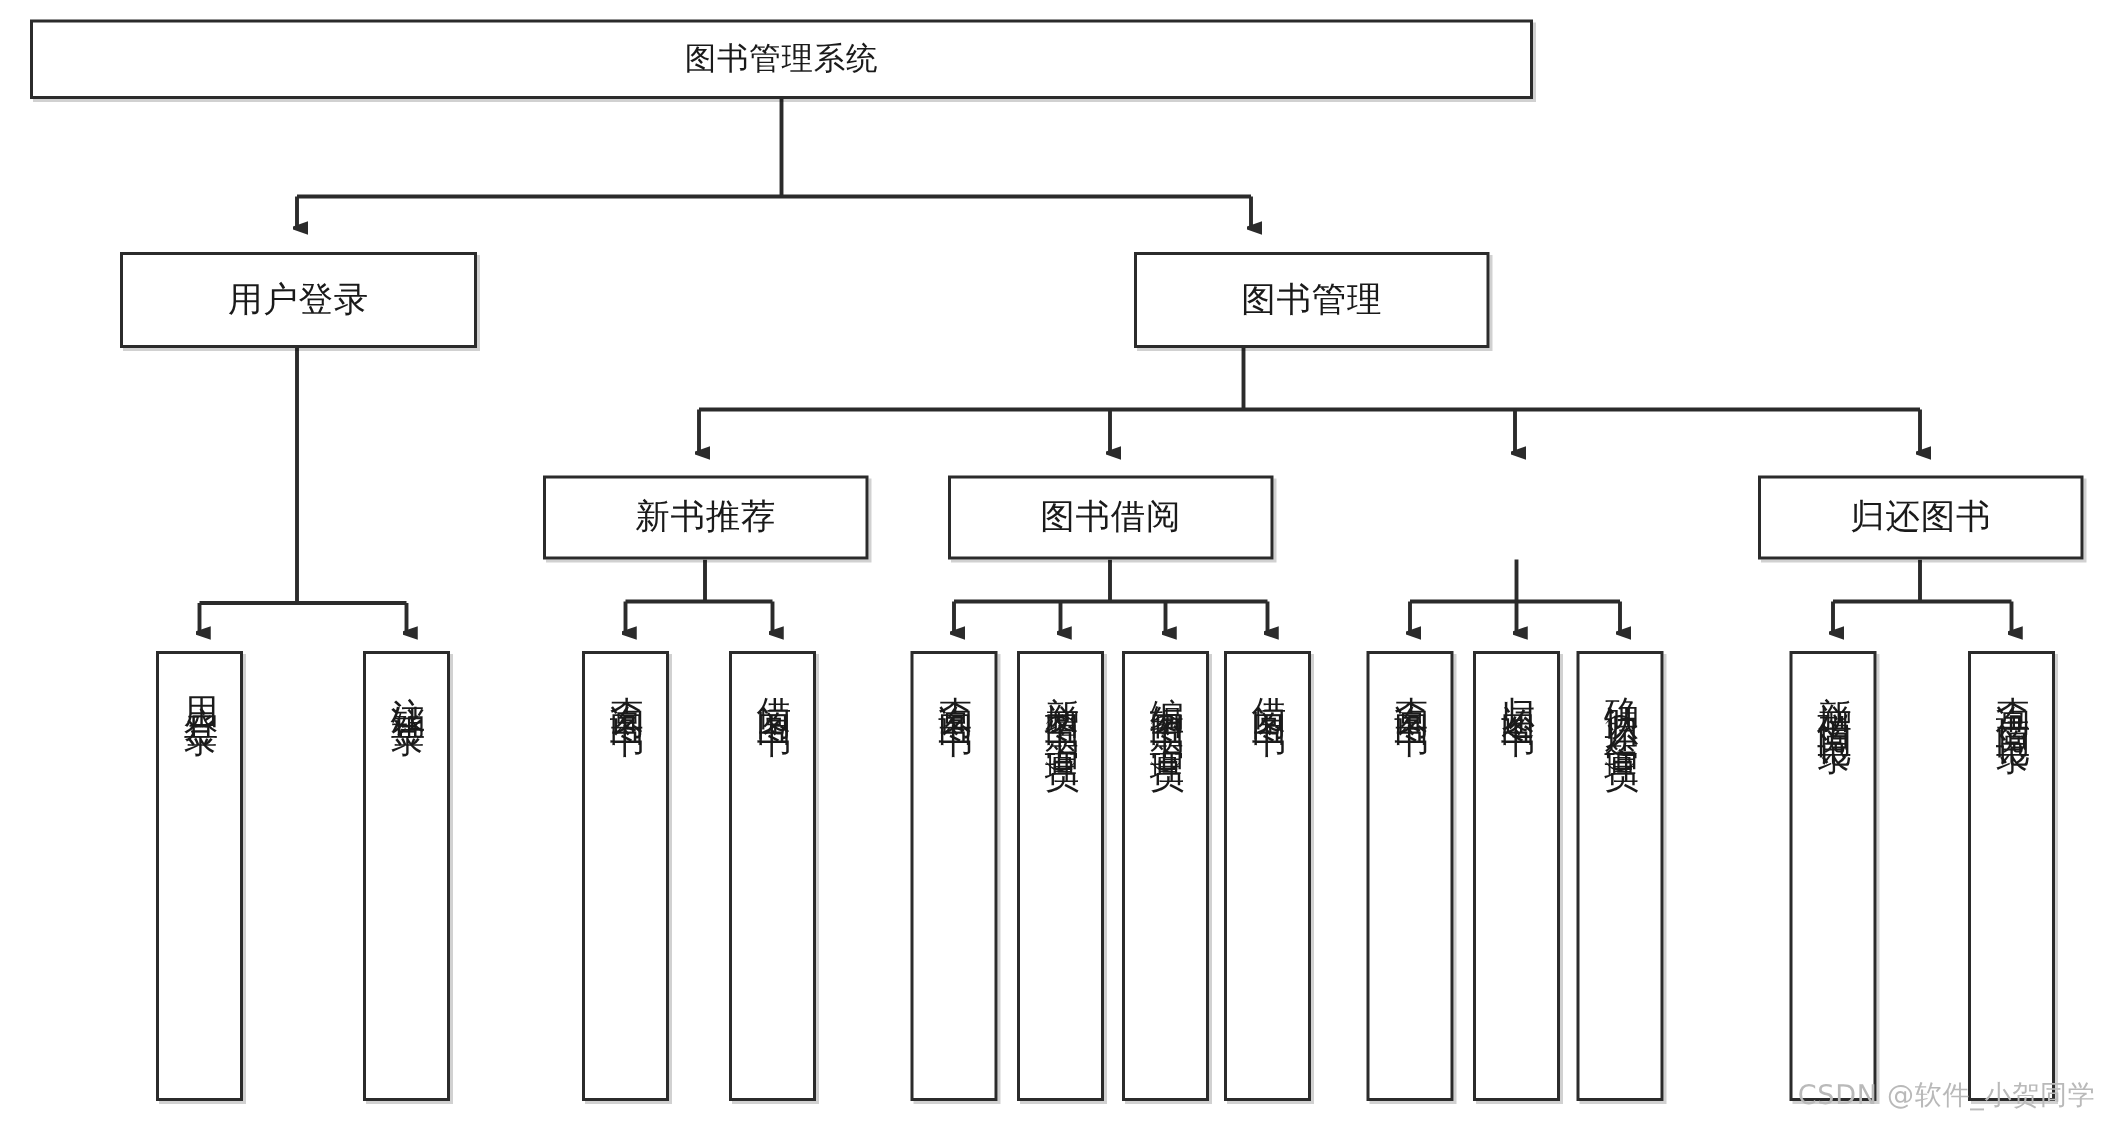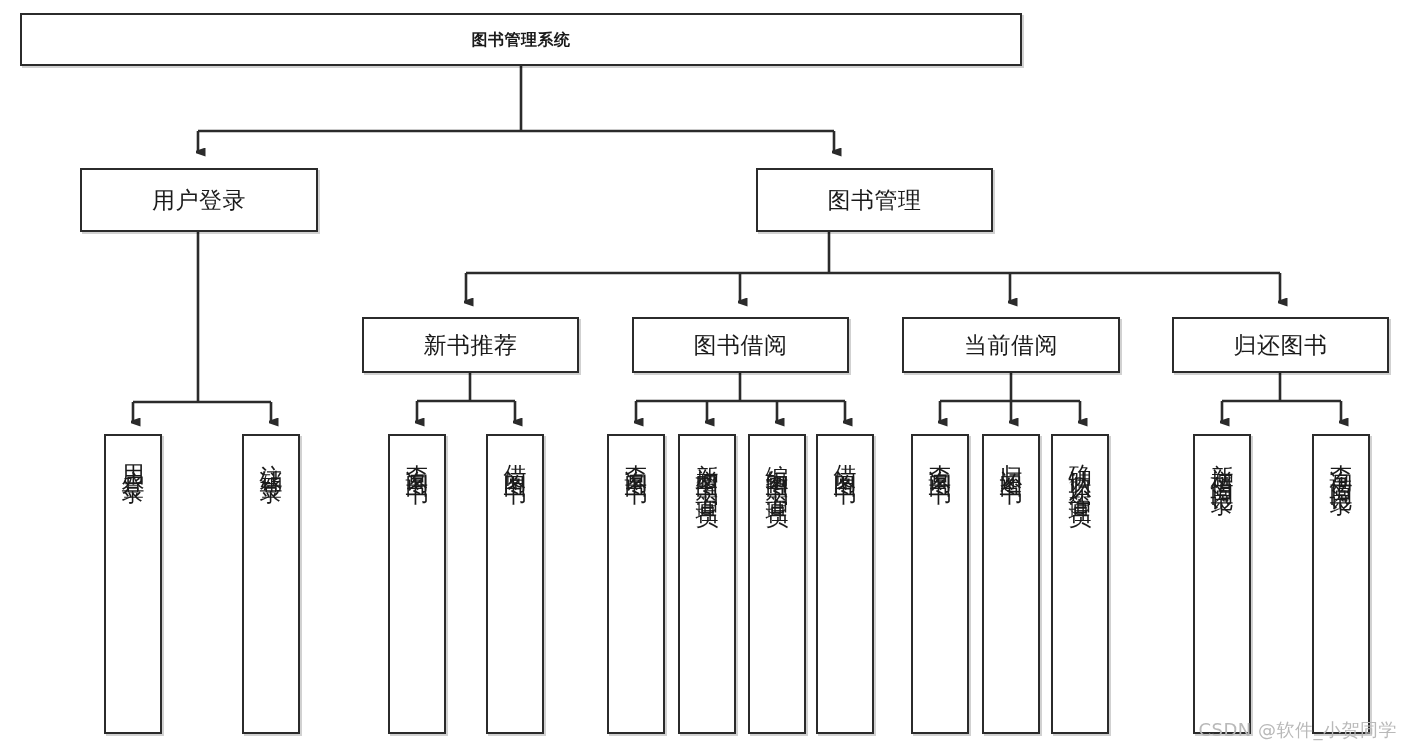--- a/index.html
+++ b/index.html
@@ -33,22 +33,21 @@
     text-align: center;
     line-height: 1.0;
   }
   
   .node.h .label {
     font-size: 23px;
     letter-spacing: 0.5px;
     white-space: nowrap;
   }
   .node.root .label {
-    font-size: 16px;
-    font-weight: bold;
+    font-size: 21px;
   }
   
   .node.v {
     align-items: flex-start;
     justify-content: center;
     padding-top: 10px;
   }
   .node.v .label {
     writing-mode: vertical-rl;
     text-orientation: upright;
@@ -140,23 +139,20 @@
   <div class="node h" style="left:711px; top:168px; width:237px; height:64px;margin-left:45px;">
     <span class="label">图书管理</span>
   </div>
 
   <div class="node h" style="left:632px; top:317px; width:217px; height:56px;">
     <span class="label">图书借阅</span>
   </div>
   <div class="node h" style="left:362px; top:317px; width:217px; height:56px;">
     <span class="label">新书推荐</span>
   </div>
-  <div class="node h" style="left:902px; top:317px; width:218px; height:56px;">
-    <span class="label">当前借阅</span>
-  </div>
   <div class="node h" style="left:1172px; top:317px; width:217px; height:56px;">
     <span class="label">归还图书</span>
   </div>
 
   <div class="node v" style="left:104px; top:434px; width:58px; height:300px;">
     <span class="label">用户登录</span>
   </div>
   <div class="node v" style="left:242px; top:434px; width:58px; height:300px;">
     <span class="label">注销登录</span>
   </div>

